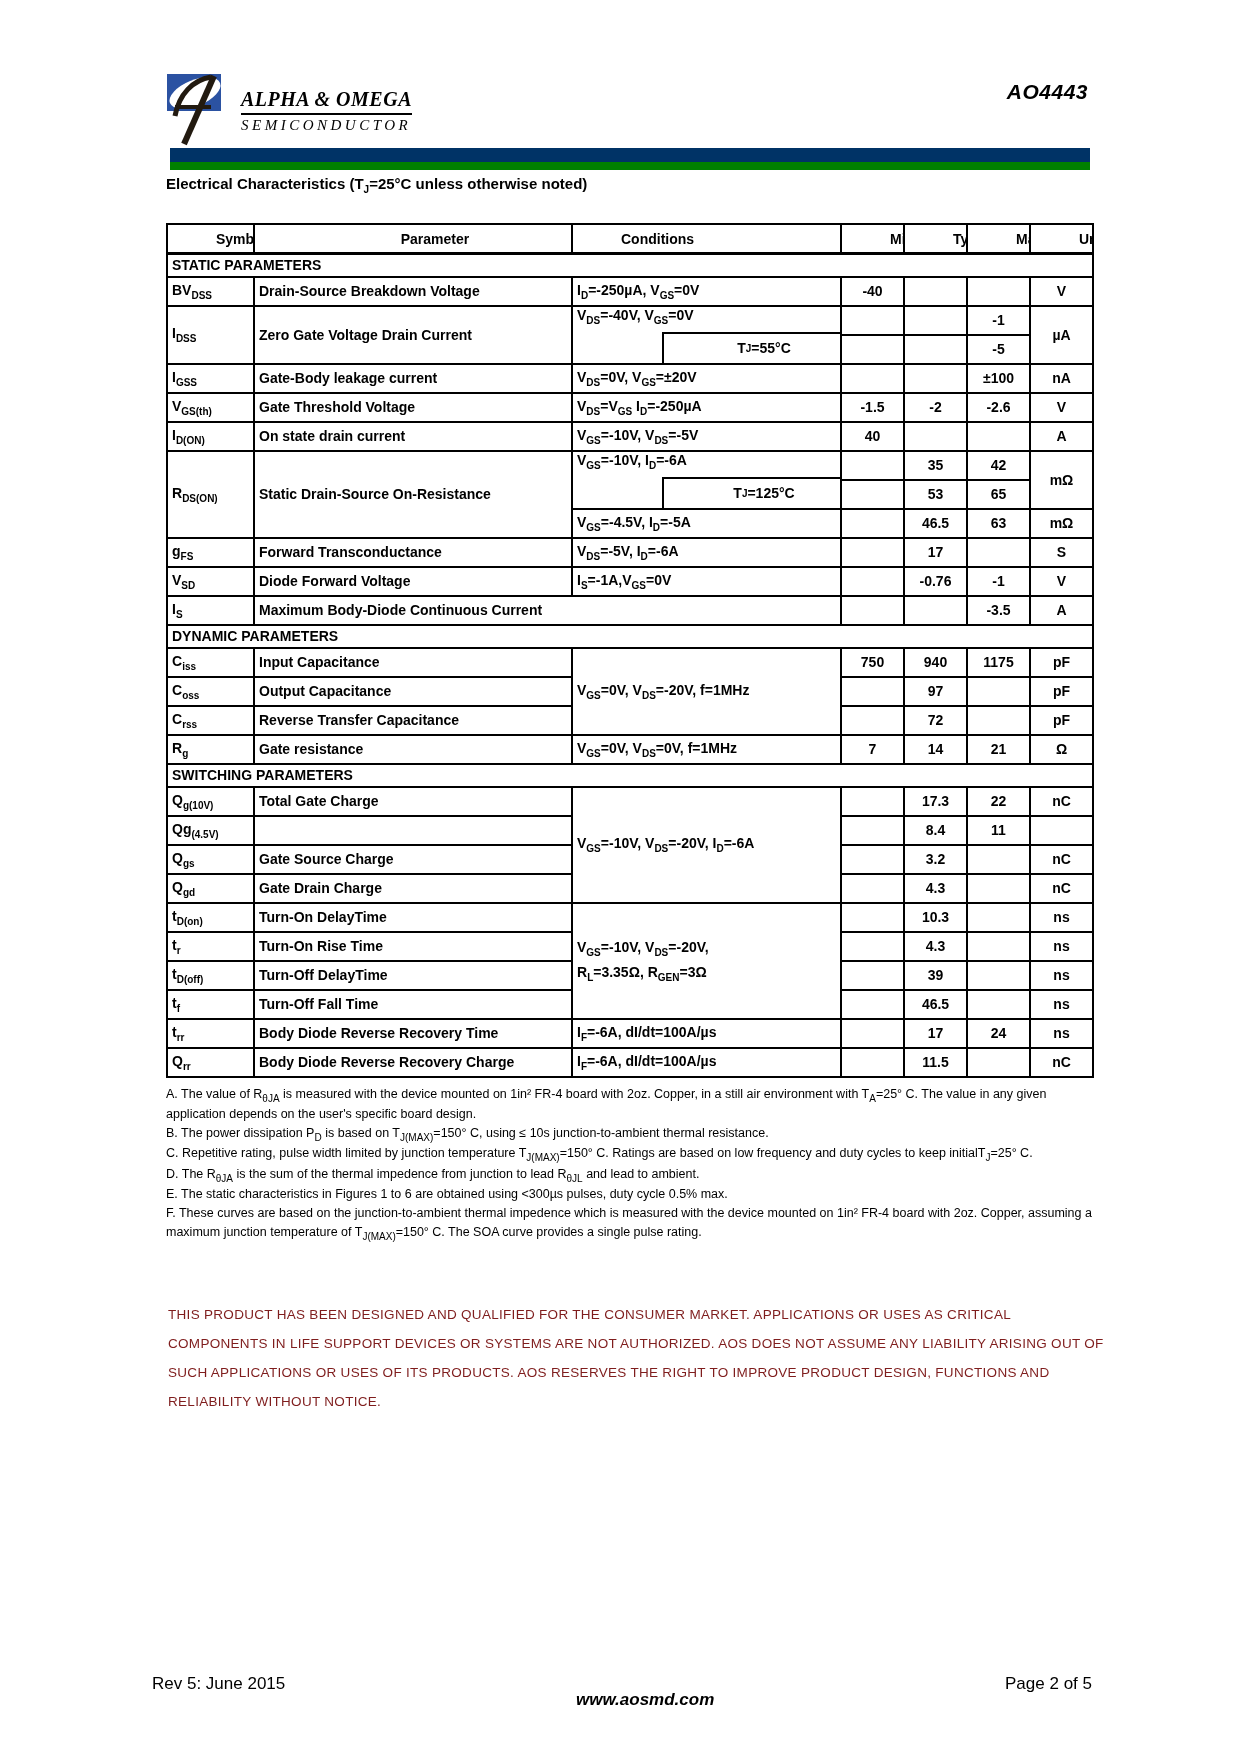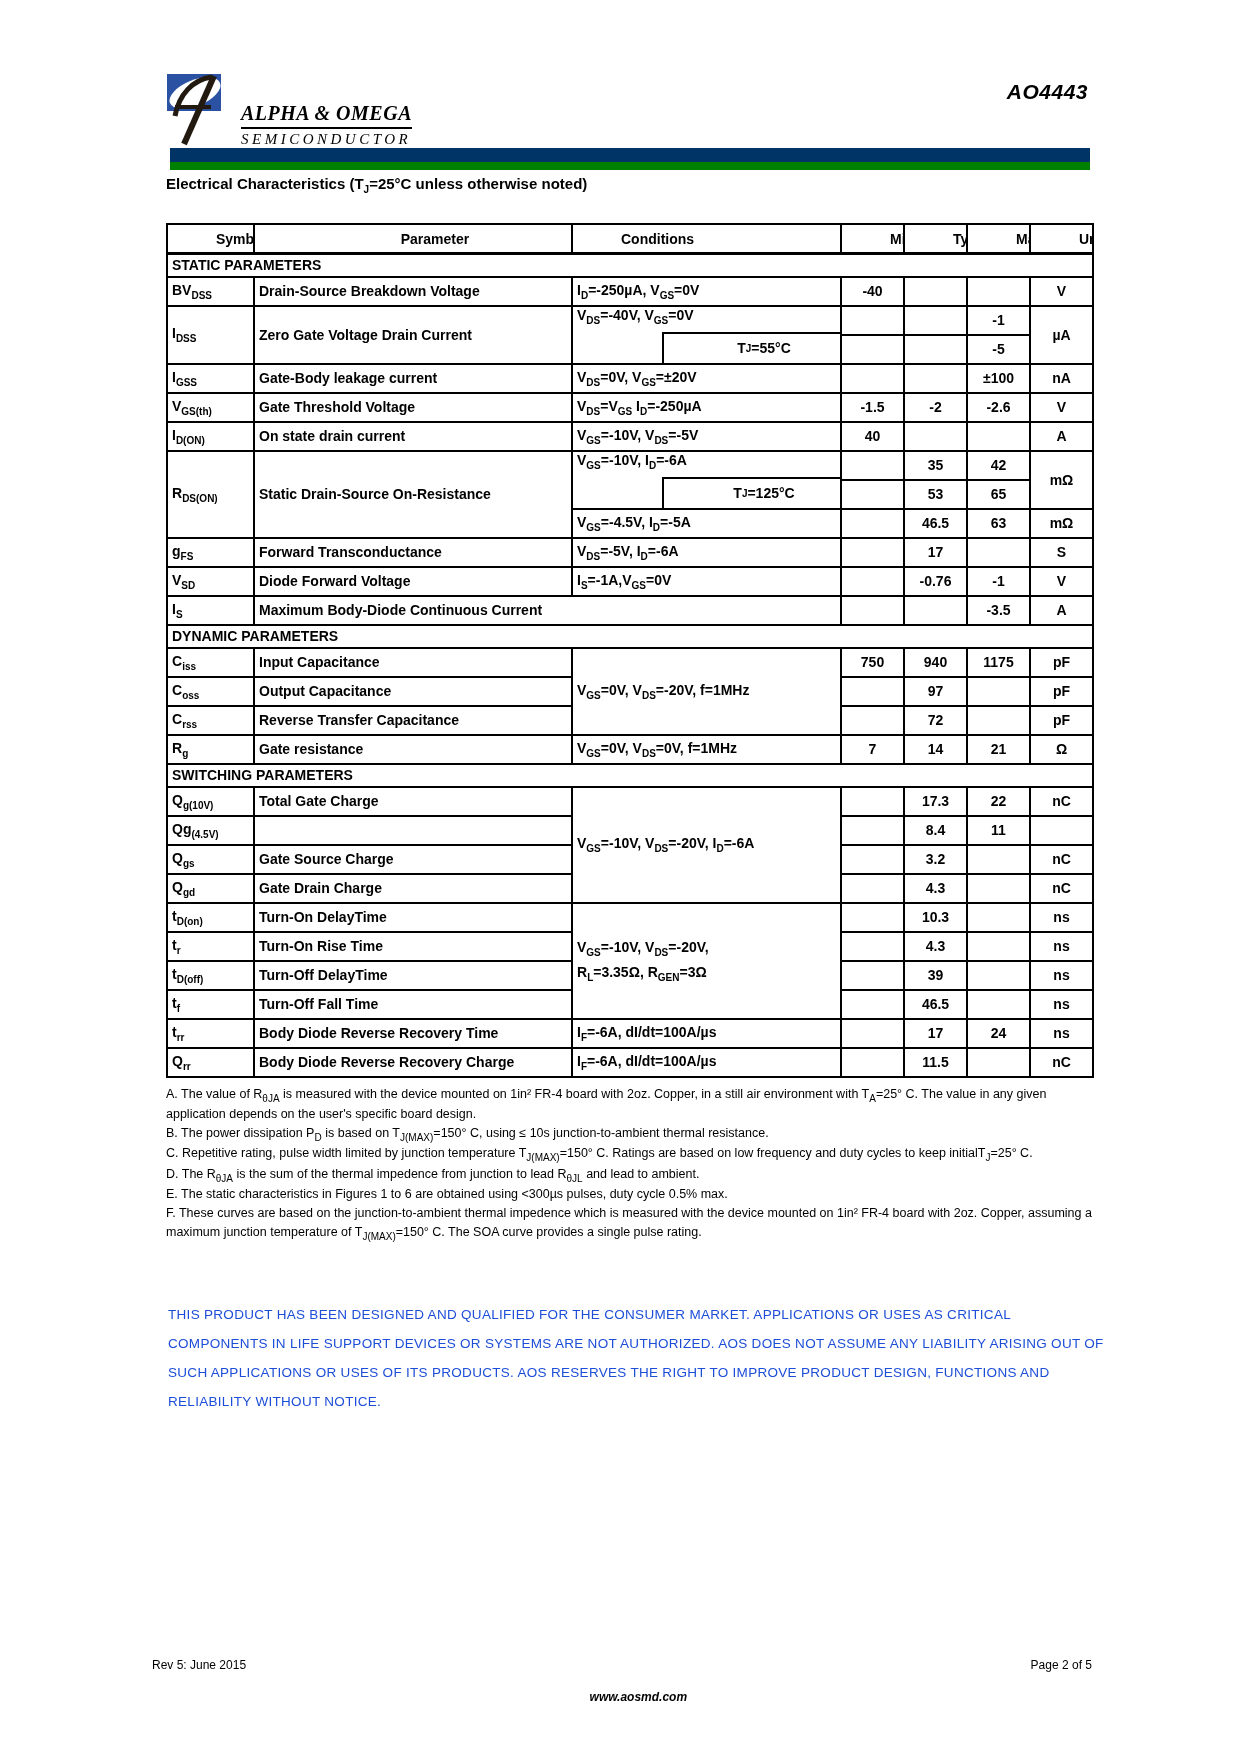--- a/index.html
+++ b/index.html
@@ -1,20 +1,20 @@
 <!DOCTYPE html>
 <html><head>
 <meta charset="utf-8">
 <style>
   html,body{margin:0;padding:0;background:#e8e8e8;}
   .page{position:relative;width:1240px;height:1754px;background:#ffffff;margin:0 auto;
         font-family:"Liberation Sans",sans-serif;color:#000;overflow:hidden;}
 
   
-  .logo-wrap{position:absolute;left:153px;top:64px;display:flex;align-items:flex-end;}
+  .logo-wrap{position:absolute;left:153px;top:64px;display:flex;align-items:center;}
   .logo-svg{display:block;}
   .brand{margin-left:10px;padding-top:10px;}
   .brand-line1{font-family:"Liberation Serif",serif;font-weight:bold;font-style:italic;
                font-size:20px;letter-spacing:0.5px;border-bottom:2px solid #000;
                padding-bottom:2px;display:inline-block;}
   .brand-line2{font-family:"Liberation Serif",serif;font-style:italic;font-size:15px;
                letter-spacing:3.5px;margin-top:2px;}
   .part-number{position:absolute;right:152px;top:80px;font-size:21px;font-weight:bold;
                font-style:italic;letter-spacing:0.5px;}
   .bar-navy{position:absolute;left:170px;top:148px;width:920px;height:14px;}
@@ -47,25 +47,25 @@
          display:flex;align-items:center;justify-content:center;background:#fff;padding-left:24px;}
   .cond2line{line-height:1.6;}
   sub{font-size:10px;}
 
   
   .notes{margin-top:7px;width:940px;font-size:12.5px;font-weight:normal;line-height:1.5;}
   .notes div{margin:0;}
 
   
   .disclaimer{position:absolute;left:168px;top:1300px;width:938px;font-size:13.5px;
-              line-height:2.15;letter-spacing:0.3px;color:#1d4ed8;}
+              line-height:2.15;letter-spacing:0.3px;color:#7f1d1d;}
 
   
   .footer{position:absolute;left:152px;top:1658px;width:940px;display:flex;
-          justify-content:space-between;align-items:flex-start;font-size:12px;}
+          justify-content:space-between;align-items:center;font-size:17px;}
   .footer .url{font-weight:bold;font-style:italic;margin-top:32px;}
 </style>
 </head>
 <body>
 
 <div class="page">
 
   <div class="logo-wrap">
     <svg class="logo-svg" width="78" height="84" viewBox="0 0 78 84">
       <rect x="14" y="10" width="54" height="37" fill="#2b52a2"></rect>

